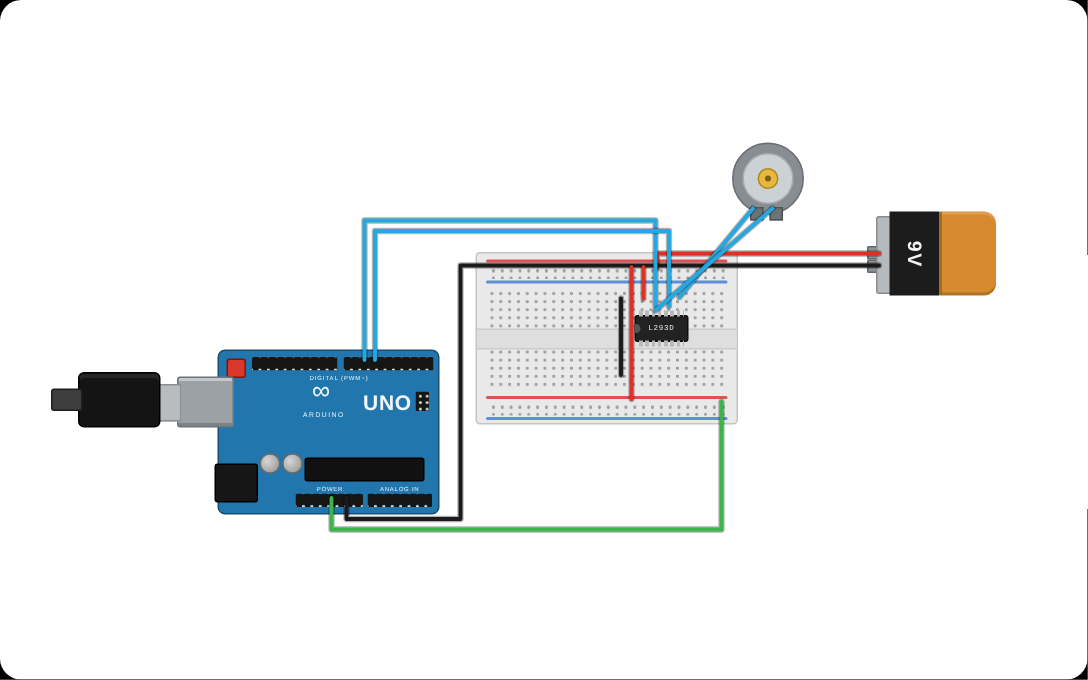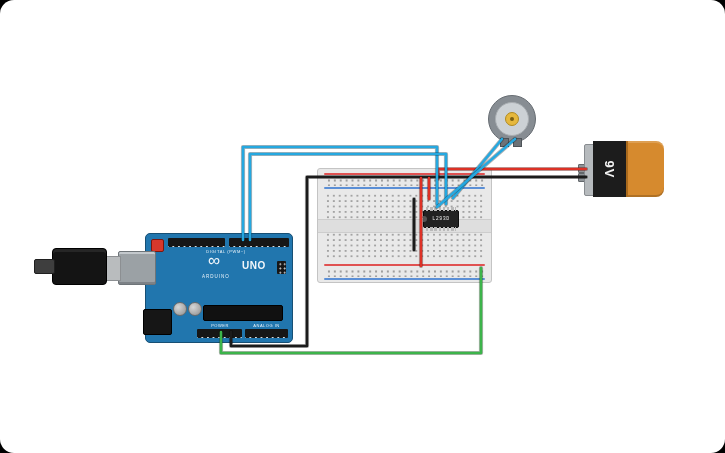--- a/index.html
+++ b/index.html
@@ -46,21 +46,21 @@
     background-size:5.6px 9px;background-position:2.5px 4px;}
   .hdr-a{left:22px;top:4px;width:57px;}
   .hdr-b{left:83px;top:4px;width:60px;}
   .hdr-c{left:51px;top:95px;width:45px;}
   .hdr-d{left:99px;top:95px;width:43px;}
   .lbl-digital{position:absolute;left:28px;top:15px;width:104px;text-align:center;color:#e9f3fa;font-size:4px;letter-spacing:0.6px;}
   .lbl-power{position:absolute;left:52px;top:89px;width:44px;text-align:center;color:#e9f3fa;font-size:4px;letter-spacing:0.5px;}
   .lbl-analog{position:absolute;left:98px;top:89px;width:45px;text-align:center;color:#e9f3fa;font-size:4px;letter-spacing:0.5px;}
   .logo{position:absolute;left:62px;top:18px;color:#f2f7fb;font-size:17px;line-height:17px;}
   .brand{position:absolute;left:56px;top:40px;color:#e9f3fa;font-size:4.5px;letter-spacing:1px;}
-  .model{position:absolute;left:96px;top:26px;color:#f2f7fb;font-size:10px;font-weight:bold;letter-spacing:0.5px;}
+  .model{position:absolute;left:96px;top:26px;color:#f2f7fb;font-size:14px;font-weight:bold;letter-spacing:0.5px;}
   .icsp{position:absolute;left:131px;top:27px;width:9px;height:13px;background:#161616;border-radius:1px;
     background-image:radial-gradient(circle,#dcdcdc 0.8px,transparent 1px);background-size:4.5px 4.3px;background-position:1px 1px;}
   .mcu{position:absolute;left:57px;top:71px;width:78px;height:14px;background:#111;border:1px solid #000;border-radius:2px;}
   .cap{position:absolute;width:12px;height:12px;border-radius:50%;background:radial-gradient(circle at 35% 35%,#d7d7d7,#8e8e8e);border:1px solid #6a6a6a;}
   .cap1{left:27px;top:68px;}
   .cap2{left:42px;top:68px;}
   .jack{position:absolute;left:-3px;top:75px;width:27px;height:24px;background:#161616;border:1px solid #000;border-radius:2px;}
 
   
   .usb-port{left:118px;top:251px;width:36px;height:32px;background:#9ba1a5;border:1px solid #6e7478;border-radius:2px;z-index:6;

